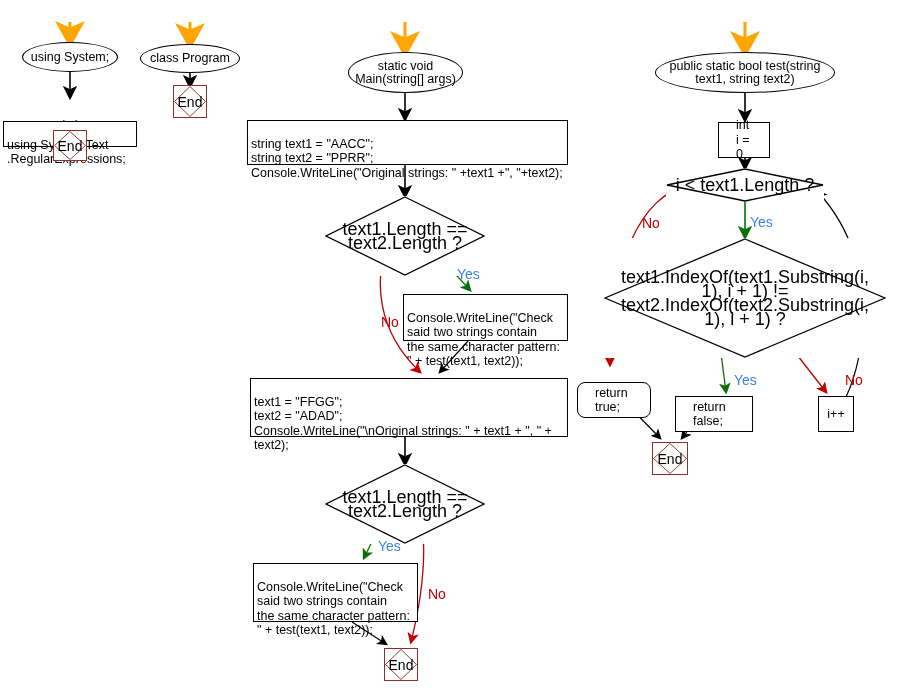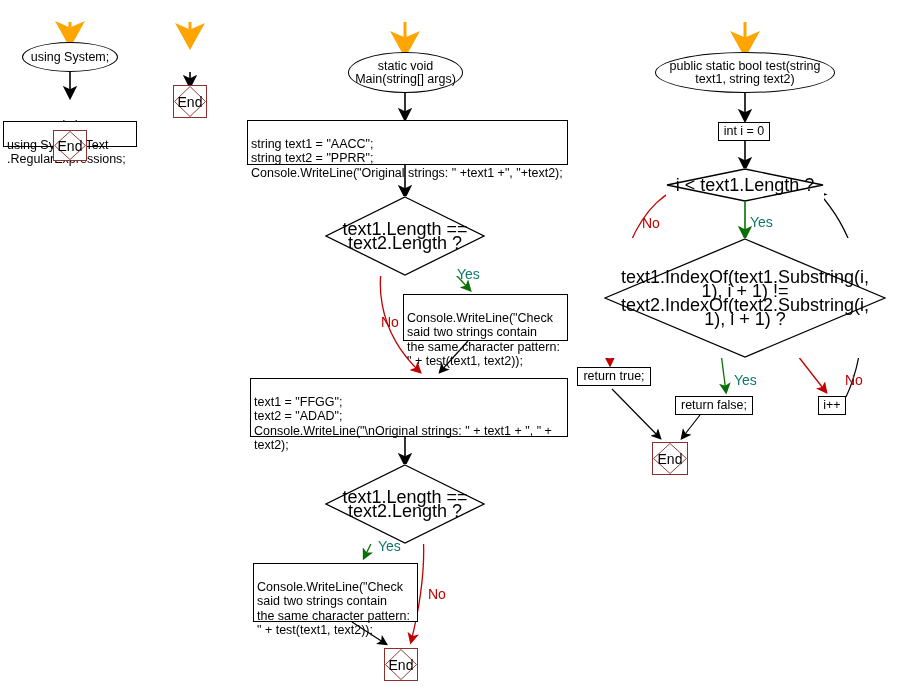--- a/index.html
+++ b/index.html
@@ -17,21 +17,21 @@
     border:1px solid #000;border-radius:50%;
     display:flex;align-items:center;justify-content:center;
     text-align:center;line-height:13px;font-size:12.5px;background:#fff;
   }
   
   .rect{
     border:1px solid #000;background:#fff;
     font-size:12.5px;line-height:14.5px;
     padding:1px 3px;box-sizing:border-box;white-space:pre-line;
   }
-  .rect.center{display:flex;align-items:center;justify-content:center;padding:0;}
+  .rect.center{display:flex;align-items:center;justify-content:center;padding:17px;}
 
   
   .diamond{
     background:#fff;
     display:flex;align-items:center;justify-content:center;
     text-align:center;font-size:18px;line-height:14px;
     border:none;
   }
   .diamond .dtext{position:relative;z-index:3;white-space:pre-line;}
   .diamond svg{position:absolute;left:0;top:0;width:100%;height:100%;}
@@ -41,21 +41,21 @@
     border:1px solid #8b2f2f;background:#fff;
     display:flex;align-items:center;justify-content:center;
     font-size:14px;position:absolute;box-sizing:border-box;
   }
   .endnode .inner{
     position:absolute;left:0;top:0;width:100%;height:100%;
   }
   .endnode span{position:relative;z-index:3;}
 
   .lbl{position:absolute;font-size:14px;white-space:nowrap;}
-  .lbl.yes{color:#0f766e;}
+  .lbl.yes{color:#3b82f6;}
   .lbl.no{color:#c00000;}
 </style>
 </head>
 <body>
 
 <div id="canvas">
 
   <svg class="edges" viewBox="0 0 901 694">
     <defs>
       <marker id="ah-b" markerWidth="9" markerHeight="9" refX="7" refY="4.5" orient="auto">
@@ -158,20 +158,23 @@
 .RegularExpressions;</span>
   </div>
 
   <div class="endnode" style="left:53px;top:130px;width:34px;height:31px;">
     <svg class="inner" viewBox="0 0 34 31">
       <polygon points="17,0.5 33.5,15.5 17,30.5 0.5,15.5" fill="#fff" stroke="#8b2f2f" stroke-width="1"></polygon>
     </svg>
     <span>End</span>
   </div>
 
+  <div class="node ellipse" style="left:140px;top:44px;width:100px;height:29px;">
+    <span>class Program</span>
+  </div>
 
   <div class="endnode" style="left:173px;top:85px;width:34px;height:33px;">
     <svg class="inner" viewBox="0 0 34 33">
       <polygon points="17,0.5 33.5,16.5 17,32.5 0.5,16.5" fill="#fff" stroke="#8b2f2f" stroke-width="1"></polygon>
     </svg>
     <span>End</span>
   </div>
 
   <div class="node ellipse" style="left:348px;top:52px;width:115px;height:41px;">
     <span>static void
@@ -259,21 +262,21 @@
     </svg>
     <span class="dtext">text1.IndexOf(text1.Substring(i,
 1), i + 1) !=
 text2.IndexOf(text2.Substring(i,
 1), i + 1) ?</span>
   </div>
 
   <div class="lbl yes" style="left:734px;top:372px;">Yes</div>
   <div class="lbl no" style="left:845px;top:372px;">No</div>
 
-  <div class="node rect center" style="left:577px;top:367px;width:74px;height:19px;">
+  <div class="node rect center" style="left:577px;top:382px;width:74px;height:19px;border-radius:8px;">
     <span>return true;</span>
   </div>
 
   <div class="node rect center" style="left:675px;top:396px;width:78px;height:19px;justify-content:center;">
     <span>return false;</span>
   </div>
 
   <div class="node rect center" style="left:818px;top:396px;width:28px;height:19px;">
     <span>i++</span>
   </div>

